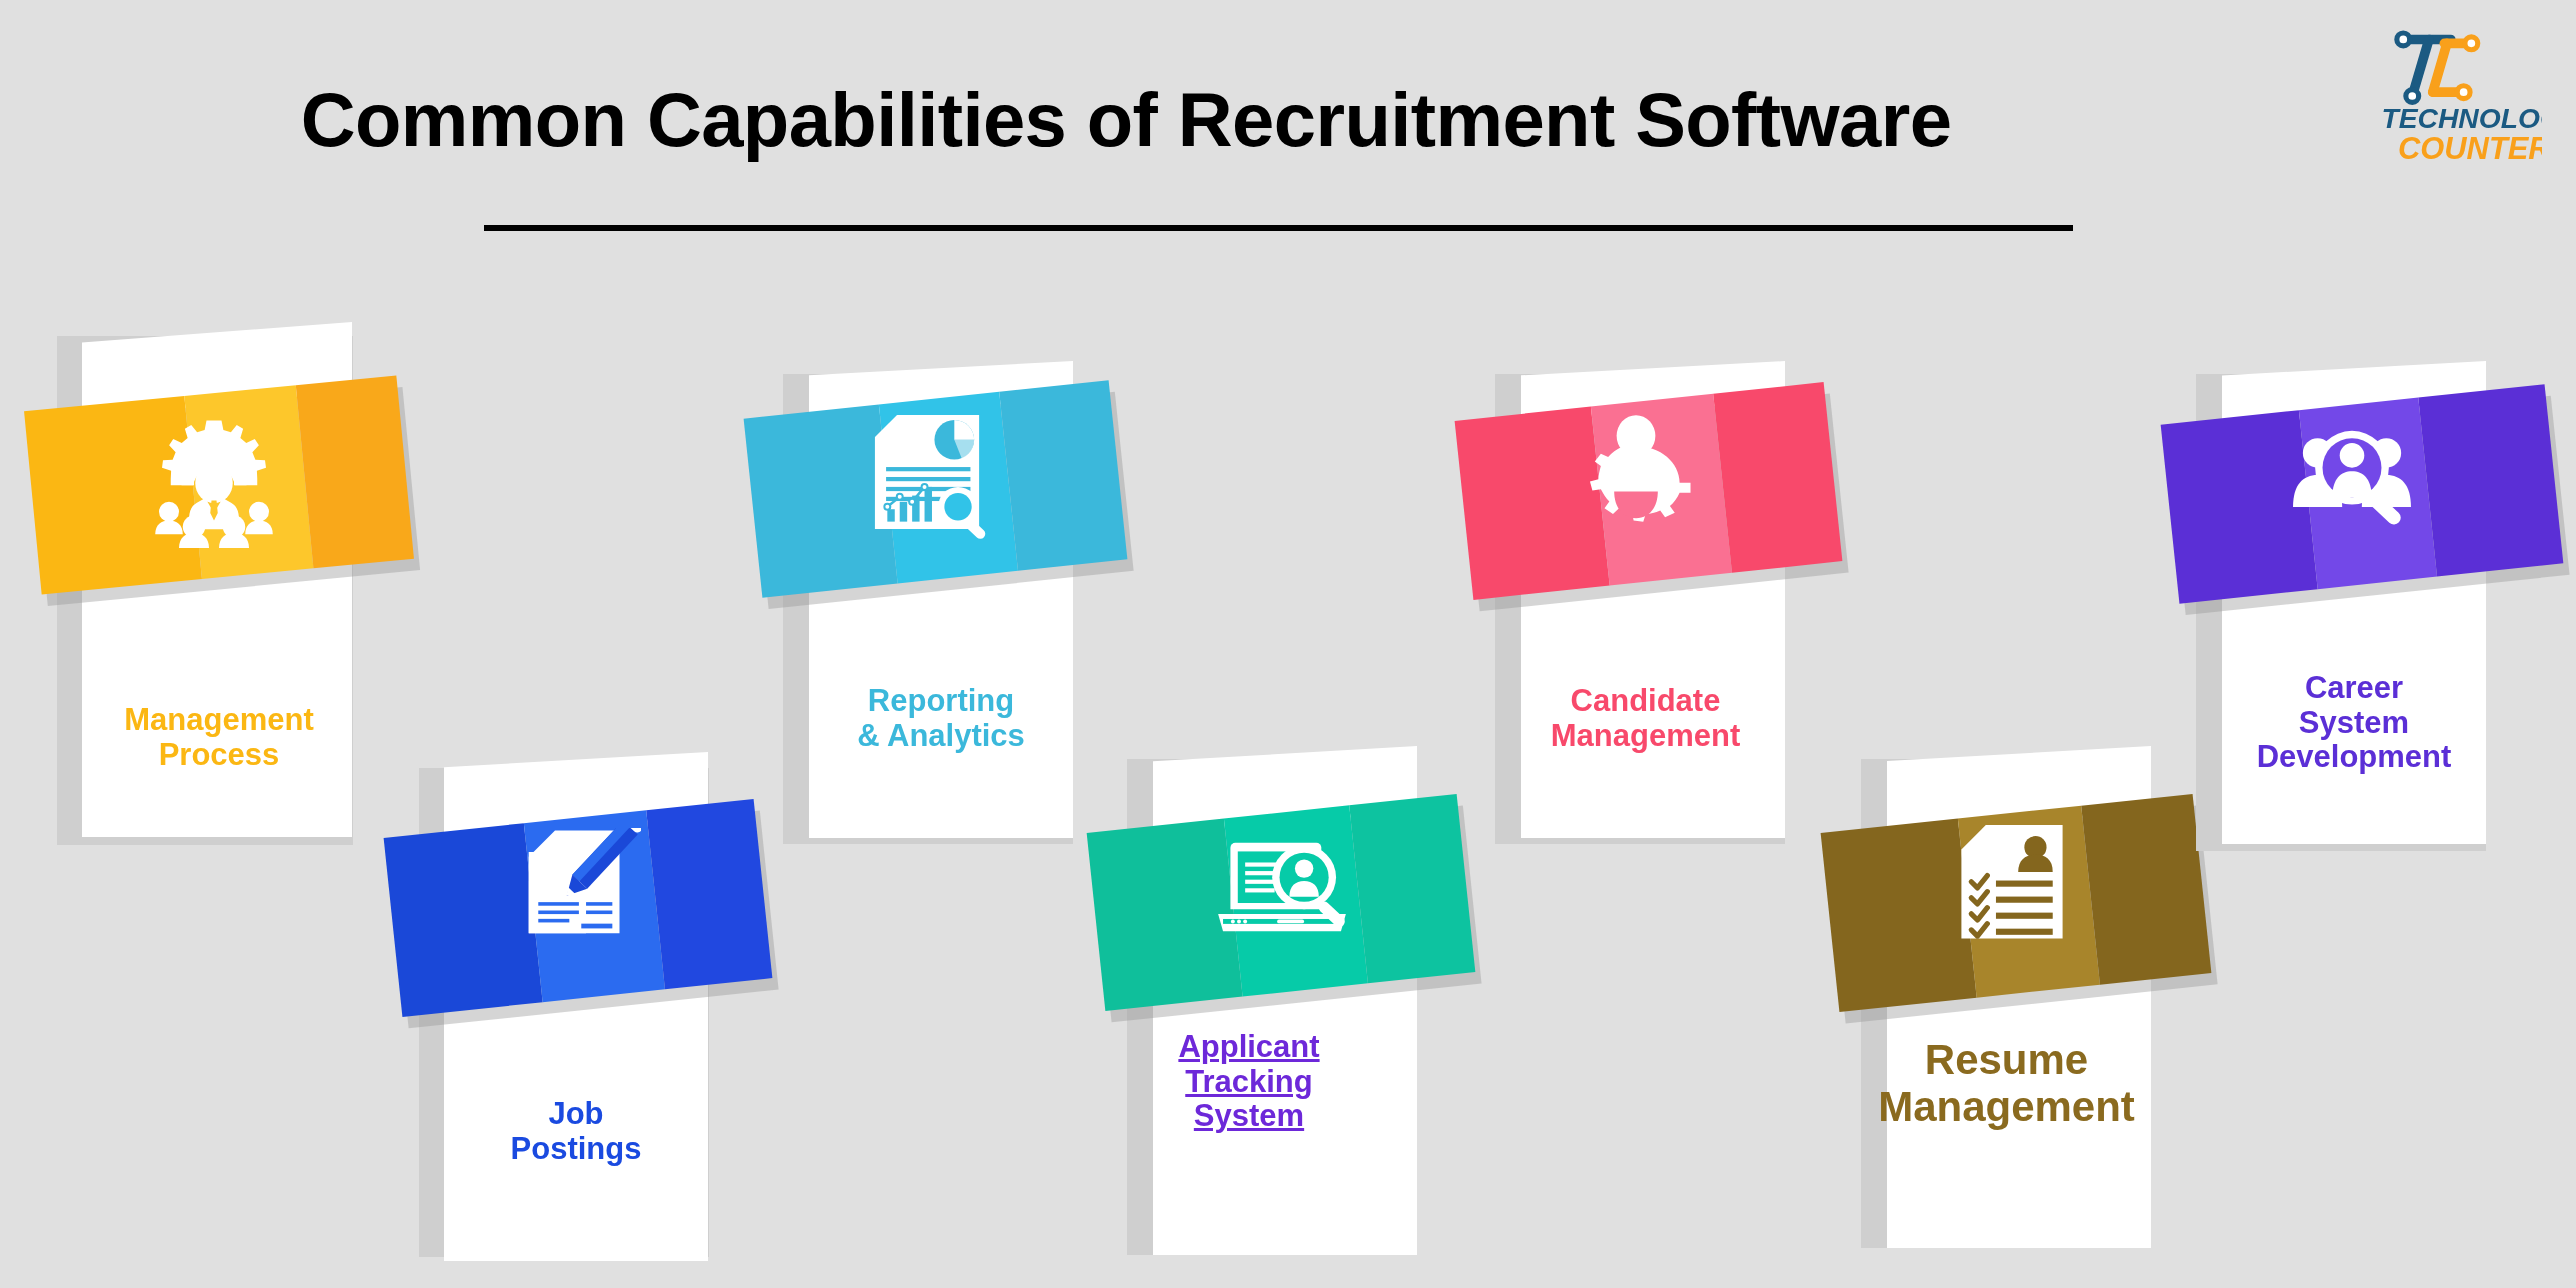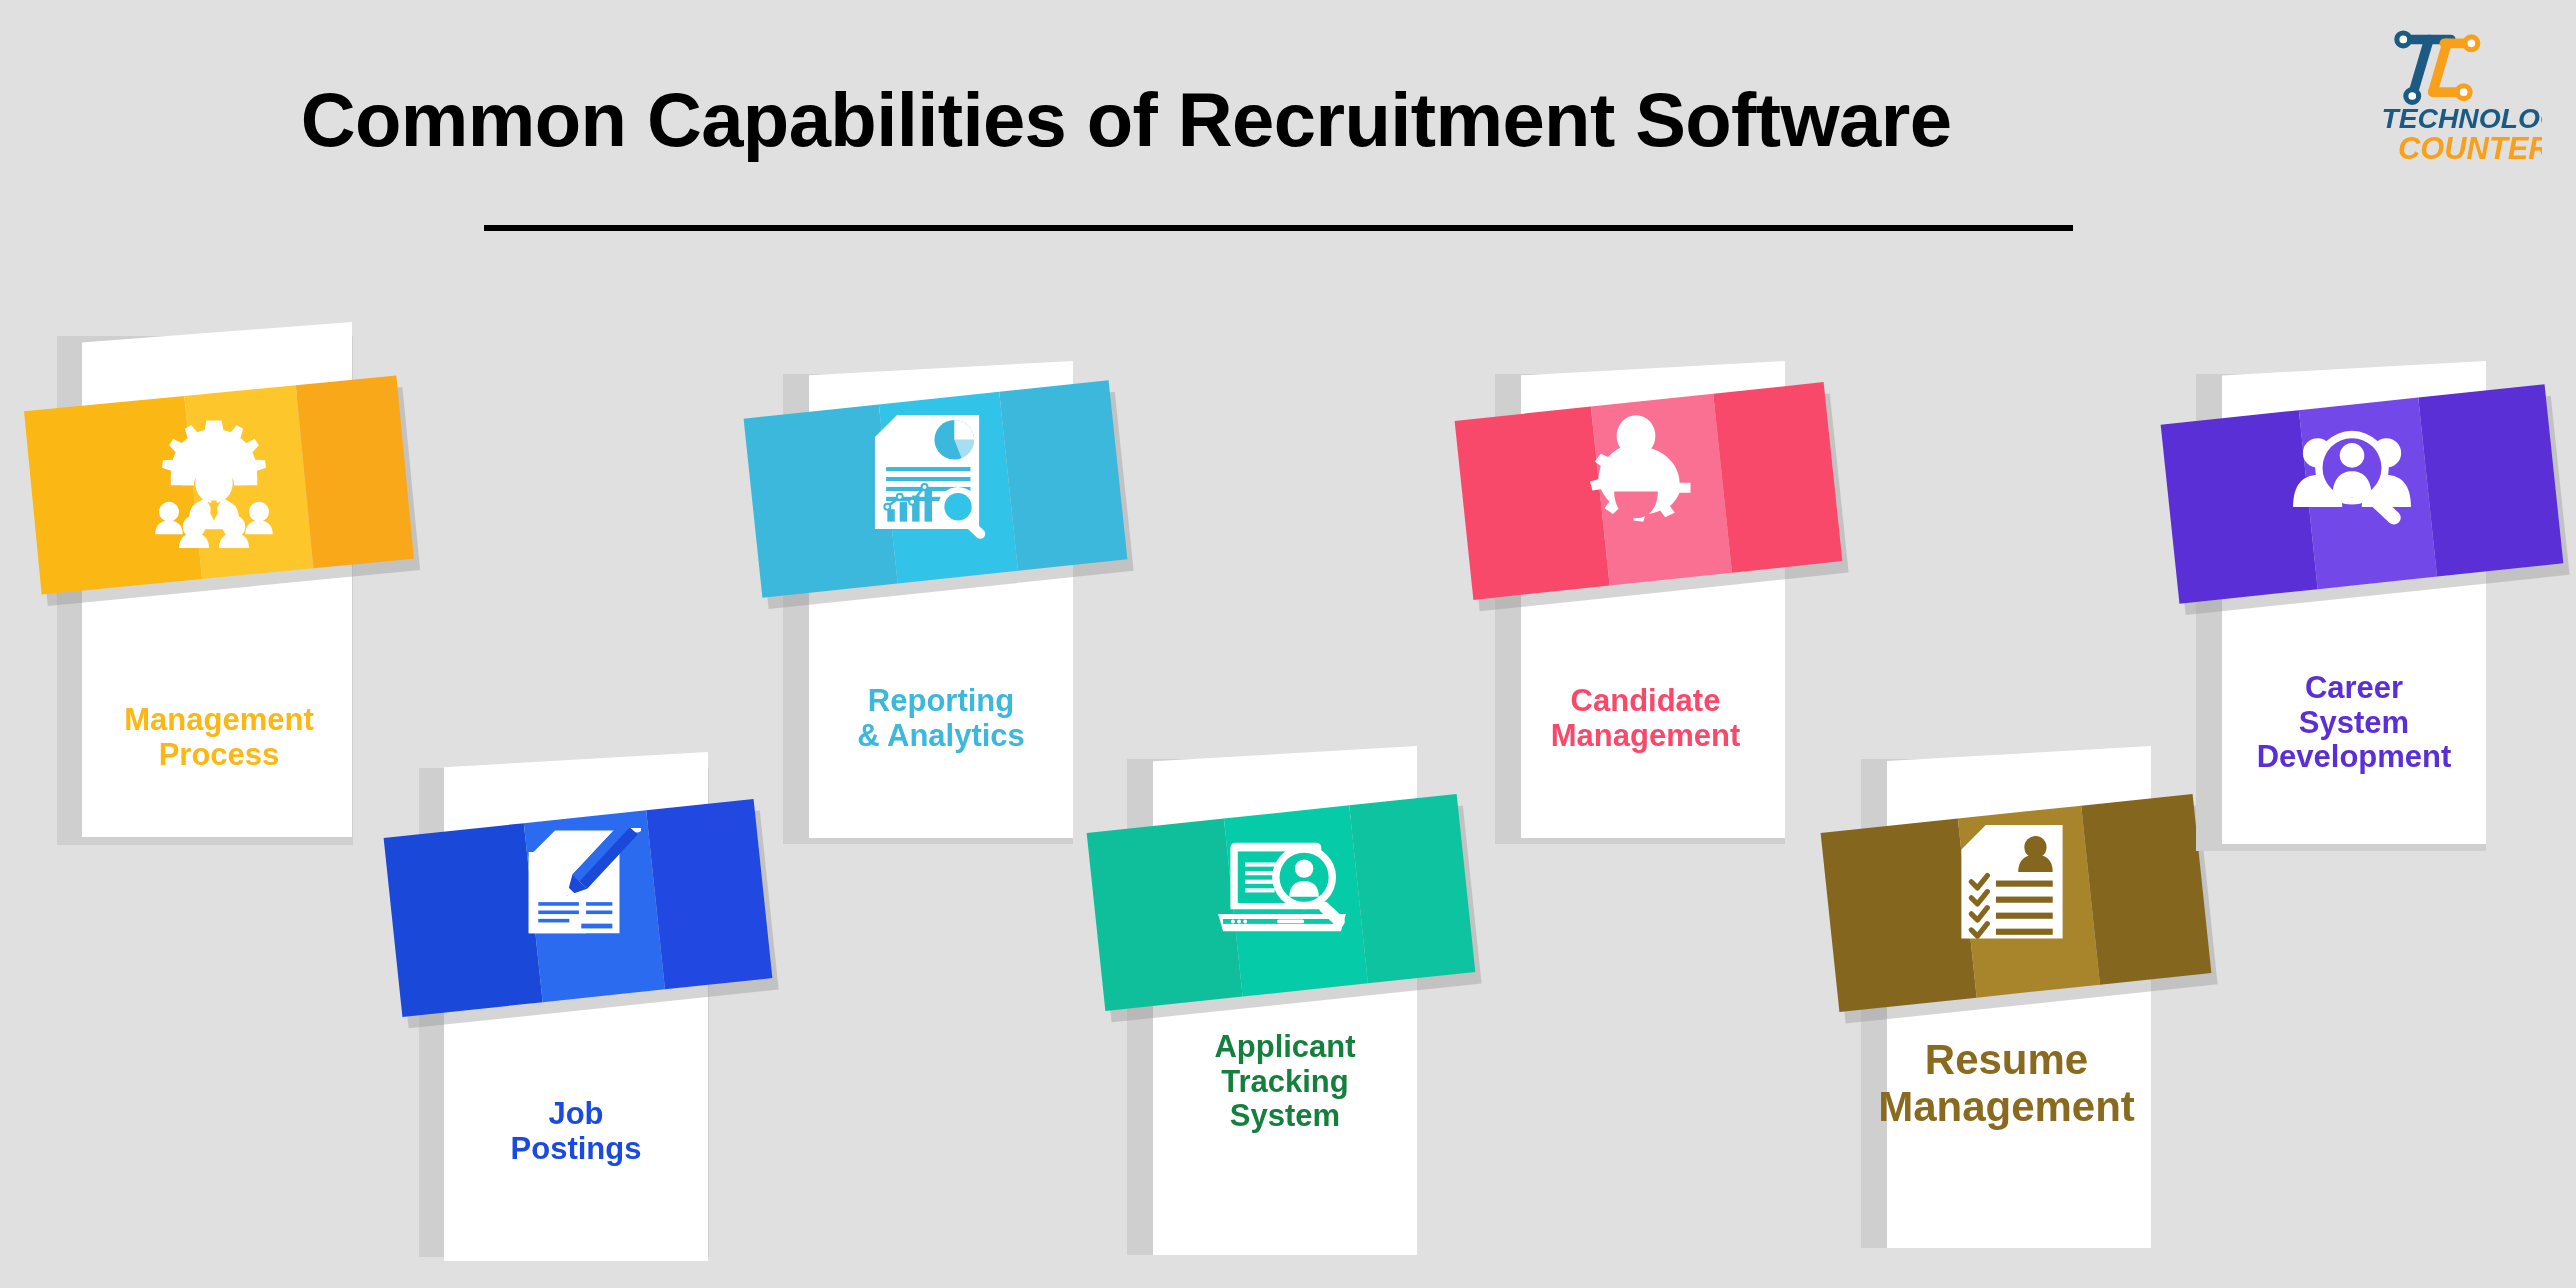--- a/index.html
+++ b/index.html
@@ -294,21 +294,21 @@
           <circle cx="74" cy="36" r="20" fill="#06CBA8"></circle>
 
           <circle cx="74" cy="29" r="7.5" fill="#ffffff"></circle>
           <path d="M62 52 C62 43 67 39 74 39 C81 39 86 43 86 52 Z" fill="#ffffff"></path>
 
           <rect x="90" y="54" width="26" height="9" rx="4.5" fill="#ffffff" transform="rotate(43 90 54)"></rect>
         </g>
       </svg>
     </div>
 
-    <div class="card-label" style="left:1140px;top:1030px;width:290px;font-size:31px;color:#15803d;">Applicant
+    <div class="card-label" style="left:1104px;top:1030px;width:290px;font-size:31px;color:#6d28d9;text-decoration:underline;">Applicant
 Tracking
 System</div>
   </div>
 
   <div class="card">
     <div class="card-shadow" style="left:1495px;top:374px;width:290px;height:470px;"></div>
     <div class="card-sheet" style="left:1521px;top:361px;width:264px;height:477px;clip-path:polygon(0 3%,100% 0,100% 100%,0 100%);"></div>
 
     <div class="ribbon-wrap" style="left:1463px;top:401px;width:371px;height:180px;transform:rotate(-6deg);">
       <div class="ribbon-shadow"></div>

